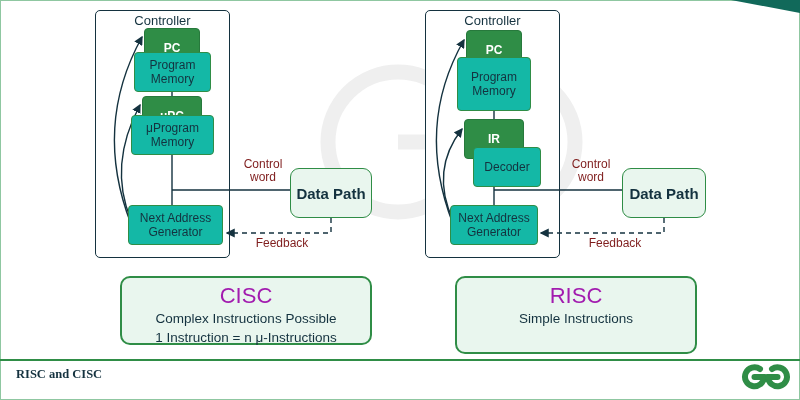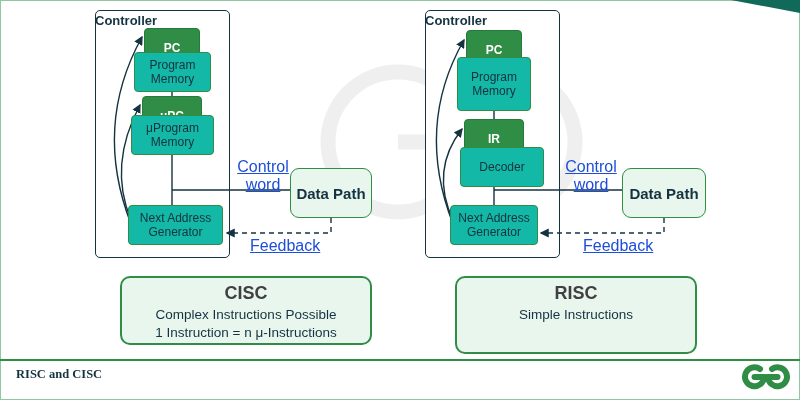--- a/index.html
+++ b/index.html
@@ -1,31 +1,31 @@
 <!DOCTYPE html>
 <html><head>
 <meta charset="utf-8">
 <style>
   html,body{margin:0;padding:0;background:#ffffff;}
   .page{position:relative;width:800px;height:400px;overflow:hidden;background:#fff;
         font-family:"Liberation Sans","DejaVu Sans",sans-serif;color:#14323f;
         box-shadow:inset 0 0 0 1px #8fc7a1;}
   .layer{position:absolute;left:0;top:0;}
   .ctrl{position:absolute;background:#fff;border:1.5px solid #14323f;border-radius:5px;z-index:1;box-sizing:border-box;}
-  .ctrl-label{position:absolute;z-index:3;font-size:13px;font-weight:700;color:#14323f;}
+  .ctrl-label{position:absolute;z-index:3;text-align:center;font-size:13px;font-weight:400;color:#14323f;}
   .block{position:absolute;z-index:3;display:flex;align-items:center;justify-content:center;
          text-align:center;font-size:12px;line-height:1.18;border-radius:4px;box-sizing:border-box;padding:19px 2px;}
   .solid{background:#2f8d46;border:1px solid #27793c;color:#ffffff;font-weight:600;}
   .light{background:#14b8a6;border:1.4px solid #2f8d46;color:#14323f;font-weight:500;}
   .dp{position:absolute;z-index:3;background:#e9f6ee;border:1.5px solid #2f8d46;border-radius:9px;
       display:flex;align-items:center;justify-content:center;font-size:15px;font-weight:600;color:#14323f;box-sizing:border-box;}
-  .small-label{position:absolute;z-index:3;font-size:16px;text-align:center;color:#1d4ed8;line-height:1.12;text-decoration:underline;}
+  .small-label{position:absolute;z-index:3;font-size:12px;text-align:center;color:#7f1d1d;line-height:1.12;}
   .summary{position:absolute;z-index:3;background:#e9f6ee;border:2px solid #2f8d46;border-radius:10px;
            text-align:center;color:#14323f;padding-top:5px;box-sizing:border-box;}
-  .summary .title{font-size:18px;font-weight:700;color:#404040;line-height:1.2;}
+  .summary .title{font-size:22px;font-weight:400;color:#a21caf;line-height:1.2;}
   .summary .line{font-size:13.5px;font-weight:500;margin-top:2px;line-height:1.25;}
   #footer-line{position:absolute;left:0;right:0;top:359px;border-top:2px solid #2f8d46;z-index:1;}
   #caption{position:absolute;left:16px;top:367px;font-size:12.5px;font-weight:700;z-index:3;font-family:Liberation Serif, serif;}
   #corner{position:absolute;left:731px;top:0;width:69px;height:13px;background:#11695a;
           clip-path:polygon(0 0,100% 0,100% 100%);z-index:4;}
   #logo{position:absolute;left:740px;top:360px;z-index:4;}
 </style>
 </head>
 <body>
 
@@ -71,21 +71,21 @@
 
   <div class="block solid" style="left:144px;top:28px;width:56px;height:19px;">PC</div>
   <div class="block light" style="left:134px;top:52px;width:77px;height:38px;">Program Memory</div>
   <div class="block solid" style="left:142px;top:96px;width:60px;height:19px;">μPC</div>
   <div class="block light" style="left:131px;top:115px;width:83px;height:40px;">μProgram Memory</div>
   <div class="block light" style="left:128px;top:205px;width:95px;height:40px;">Next Address Generator</div>
 
   <div class="block solid" style="left:466px;top:30px;width:56px;height:20px;">PC</div>
   <div class="block light" style="left:457px;top:57px;width:74px;height:54px;">Program Memory</div>
   <div class="block solid" style="left:464px;top:119px;width:60px;height:20px;">IR</div>
-  <div class="block light" style="left:460px;top:147px;width:84px;height:24px;">Decoder</div>
+  <div class="block light" style="left:473px;top:147px;width:68px;height:24px;">Decoder</div>
   <div class="block light" style="left:450px;top:205px;width:88px;height:40px;">Next Address Generator</div>
 
   <div class="dp" style="left:290px;top:168px;width:82px;height:50px;">Data Path</div>
   <div class="dp" style="left:622px;top:168px;width:84px;height:50px;">Data Path</div>
 
   <div class="small-label" style="left:237px;top:158px;width:52px;">Control word</div>
   <div class="small-label" style="left:565px;top:158px;width:52px;">Control word</div>
   <div class="small-label" style="left:250px;top:237px;width:64px;">Feedback</div>
   <div class="small-label" style="left:583px;top:237px;width:64px;">Feedback</div>
 

